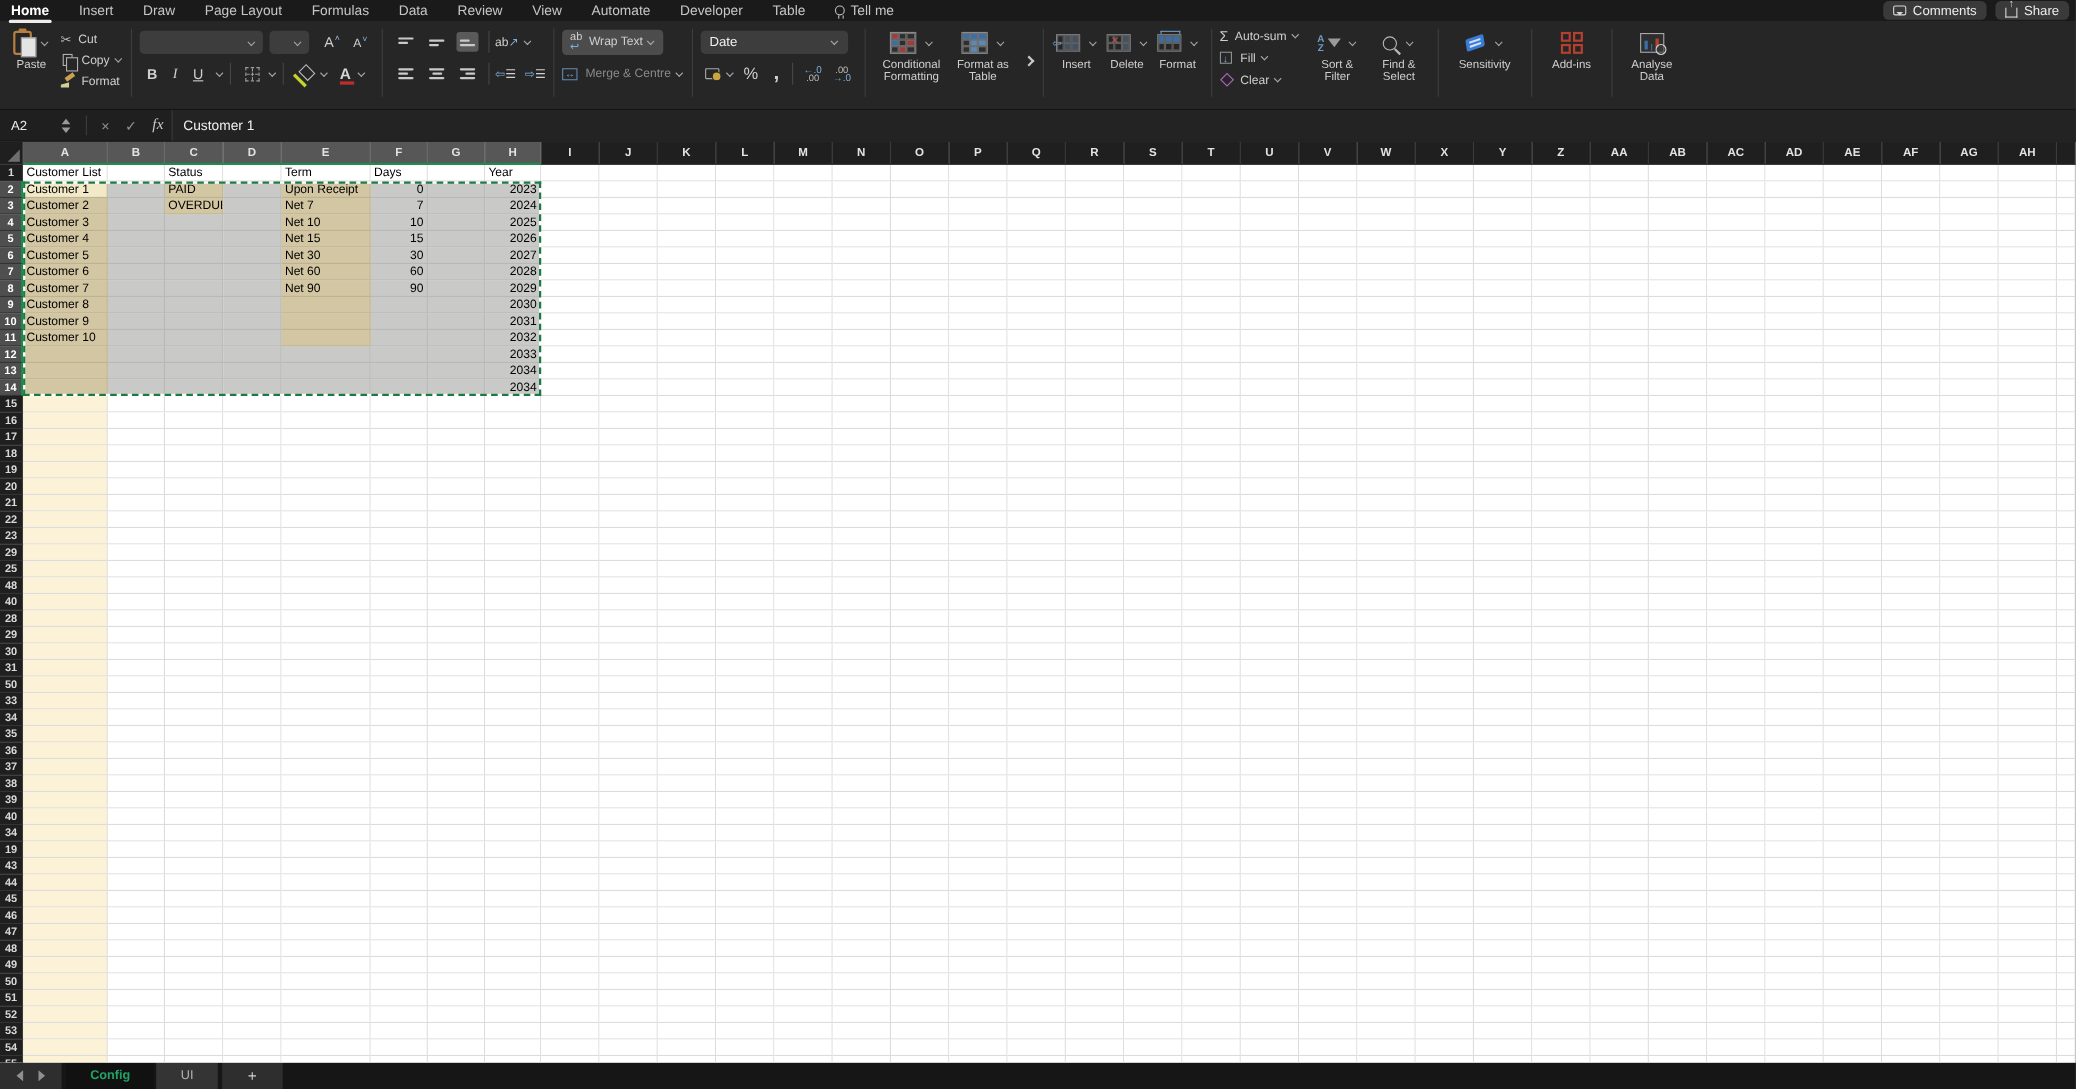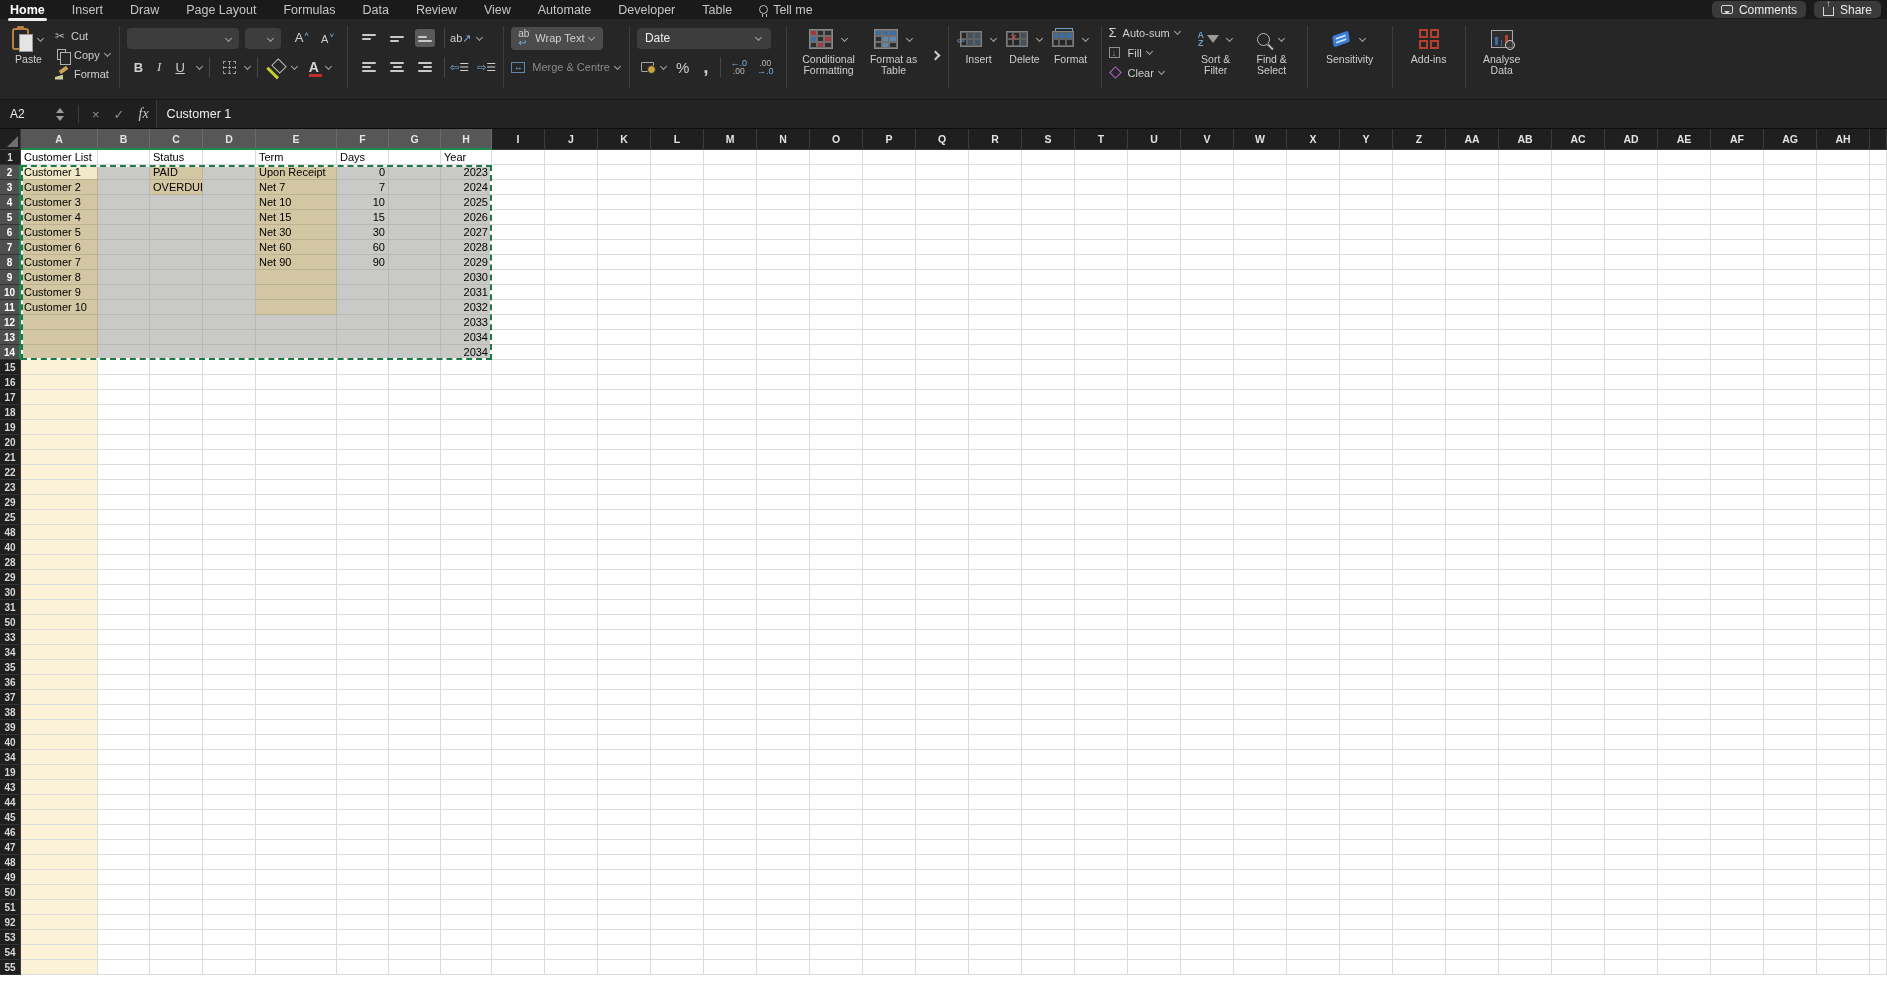--- a/index.html
+++ b/index.html
@@ -2540,21 +2540,21 @@
           <div class="cell" style="width: 53px;"></div>
           <div class="cell" style="width: 53px;"></div>
           <div class="cell" style="width: 53px;"></div>
           <div class="cell" style="width: 53px;"></div>
           <div class="cell" style="width: 53px;"></div>
           <div class="cell" style="width: 53px;"></div>
           <div class="cell" style="width: 53px;"></div>
           <div class="cell" style="width: 17px;"></div>
         </div>
         <div class="grow">
-          <div class="rowh">92</div>
+          <div class="rowh">52</div>
           <div class="cell cream" style="width: 77px;"></div>
           <div class="cell" style="width: 52px;"></div>
           <div class="cell" style="width: 53px;"></div>
           <div class="cell" style="width: 53px;"></div>
           <div class="cell" style="width: 81px;"></div>
           <div class="cell" style="width: 52px;"></div>
           <div class="cell" style="width: 52px;"></div>
           <div class="cell" style="width: 51px;"></div>
           <div class="cell" style="width: 53px;"></div>
           <div class="cell" style="width: 53px;"></div>
@@ -2695,14 +2695,25 @@
           <div class="cell" style="width: 53px;"></div>
           <div class="cell" style="width: 53px;"></div>
           <div class="cell" style="width: 53px;"></div>
           <div class="cell" style="width: 53px;"></div>
           <div class="cell" style="width: 17px;"></div>
         </div>
       </div>
     <div id="marquee" style="left: 21px; top: 36px; width: 471px; height: 195px;"></div>
   </div>
 
+  <div id="sheetbar">
+    <div id="navarrows">
+      <span class="tri left"></span>
+      <span class="tri right"></span>
+    </div>
+    <div id="sheettabs" style="display:flex; align-items:stretch;">
+        <div class="sheettab active">Config</div>
+        <div class="sheettab inactive">UI</div>
+      </div>
+    <div class="addtab">+</div>
+  </div>
 
 </div>
 
 </body></html>

